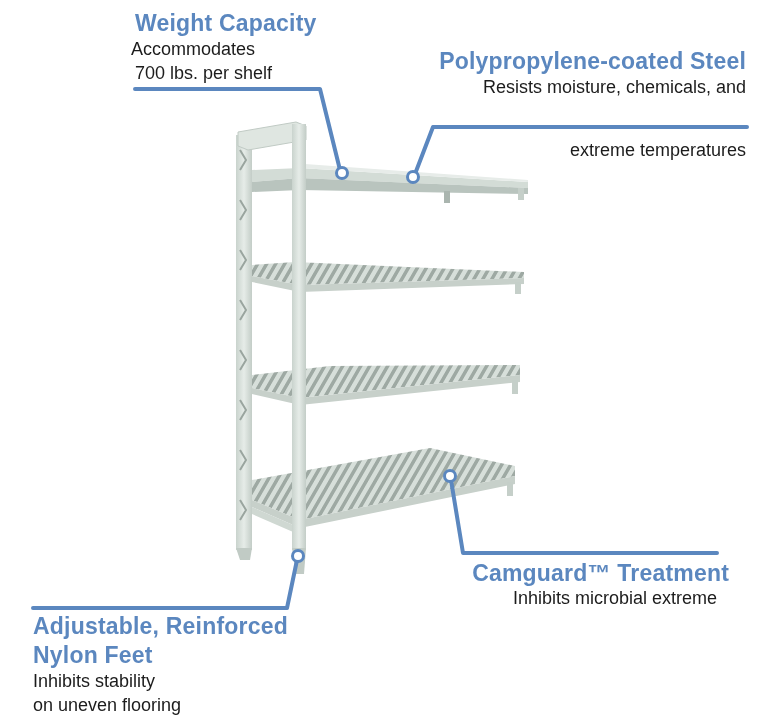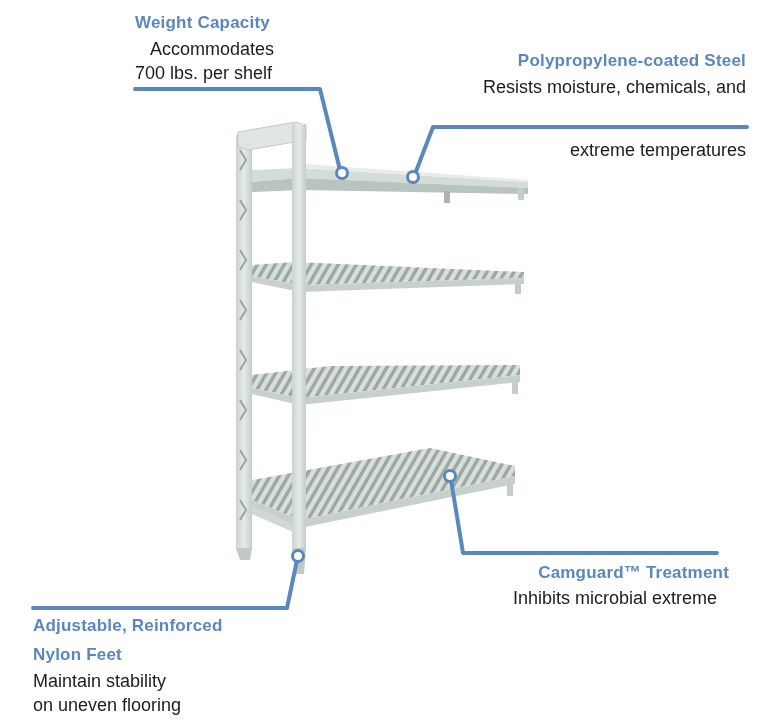--- a/index.html
+++ b/index.html
@@ -1,18 +1,18 @@
 <!DOCTYPE html>
 <html><head>
 <meta charset="utf-8">
 <style>
   html,body{margin:0;padding:0;background:#ffffff;}
   body{width:770px;height:725px;position:relative;overflow:hidden;font-family:"Liberation Sans","DejaVu Sans",sans-serif;}
   .canvas{position:absolute;left:0;top:0;width:770px;height:725px;}
-  .callout-title{position:absolute;color:#5b87bf;font-weight:bold;font-size:17px;line-height:28px;white-space:nowrap;letter-spacing:0.2px;}
+  .callout-title{position:absolute;color:#5b87bf;font-weight:bold;font-size:23px;line-height:28px;white-space:nowrap;letter-spacing:0.2px;}
   .callout-desc{position:absolute;color:#1c1c1c;font-size:18px;line-height:23px;white-space:nowrap;}
   .right{text-align:center;}
   svg{position:absolute;left:0;top:0;}
 </style>
 </head>
 <body>
 
 <div class="canvas">
 
   <svg width="770" height="725" viewBox="0 0 770 725">
@@ -77,35 +77,35 @@
     <g stroke="#5b87bf" stroke-width="3" fill="#ffffff">
       <circle cx="342" cy="173" r="5.5"></circle>
       <circle cx="413" cy="177" r="5.5"></circle>
       <circle cx="450" cy="476" r="5.5"></circle>
       <circle cx="298" cy="556" r="5.5"></circle>
     </g>
   </svg>
 
   <div>
     <div class="callout-title" style="left:135px;top:9px;">Weight Capacity</div>
-    <div class="callout-desc" style="left:150px;top:38px;">Accommodates</div>
+    <div class="callout-desc" style="left:131px;top:38px;">Accommodates</div>
     <div class="callout-desc" style="left:135px;top:62px;">700 lbs. per shelf</div>
   </div>
 
   <div>
     <div class="callout-title right" style="right:24px;top:47px;">Polypropylene-coated Steel</div>
     <div class="callout-desc right" style="right:24px;top:76px;margin-left:28px;">Resists moisture, chemicals, and</div>
     <div class="callout-desc right" style="right:24px;top:103px;margin-top:36px;">extreme temperatures</div>
   </div>
 
   <div>
     <div class="callout-title right" style="right:41px;top:559px;">Camguard™ Treatment</div>
     <div class="callout-desc right" style="right:53px;top:587px;">Inhibits microbial extreme</div>
   </div>
 
   <div>
     <div class="callout-title" style="left:33px;top:612px;">Adjustable, Reinforced</div>
     <div class="callout-title" style="left:33px;top:641px;">Nylon Feet</div>
-    <div class="callout-desc" style="left:33px;top:670px;">Maintain stability</div>
+    <div class="callout-desc" style="left:33px;top:670px;">Inhibits stability</div>
     <div class="callout-desc" style="left:33px;top:694px;">on uneven flooring</div>
   </div>
 
 </div>
 
 </body></html>

